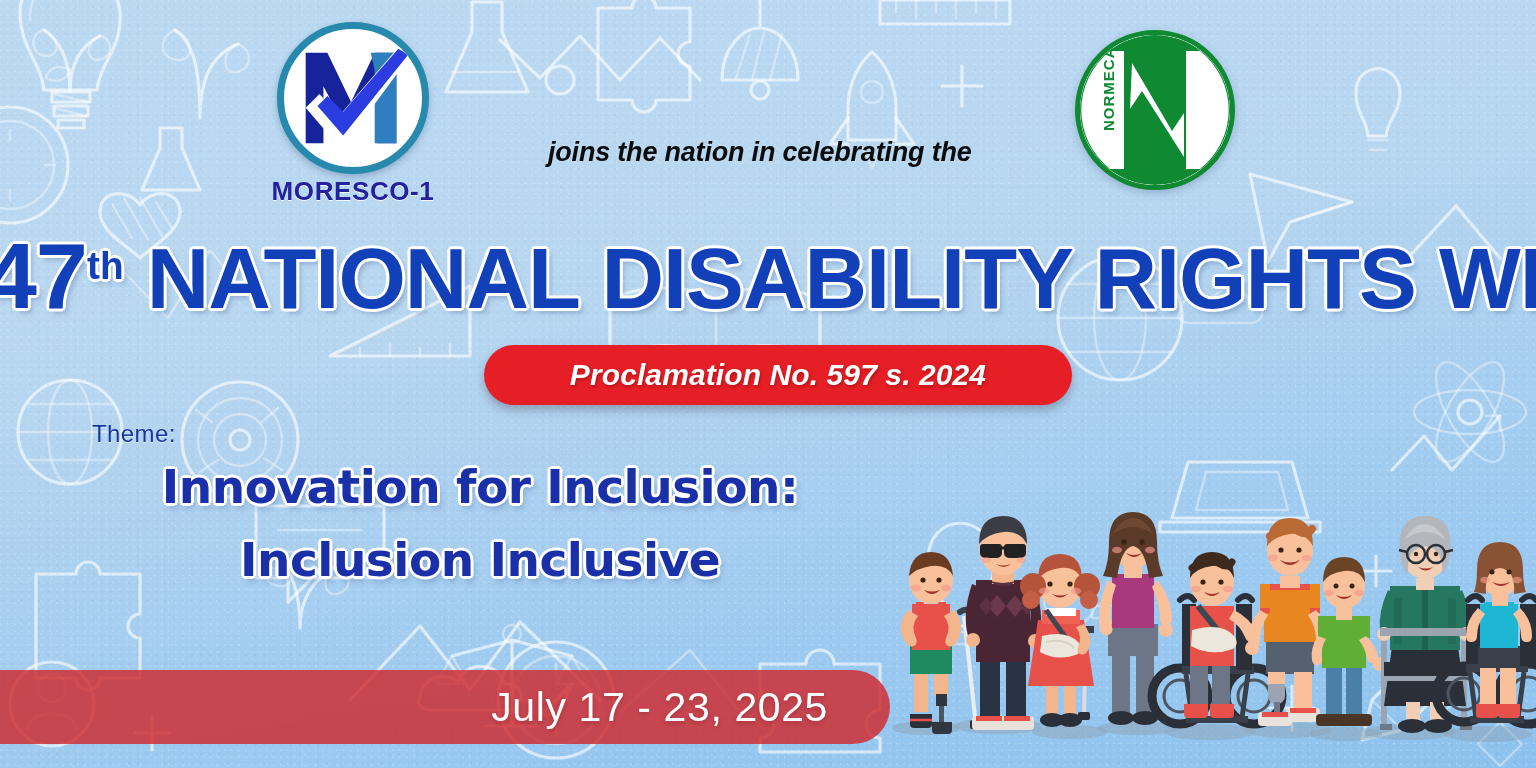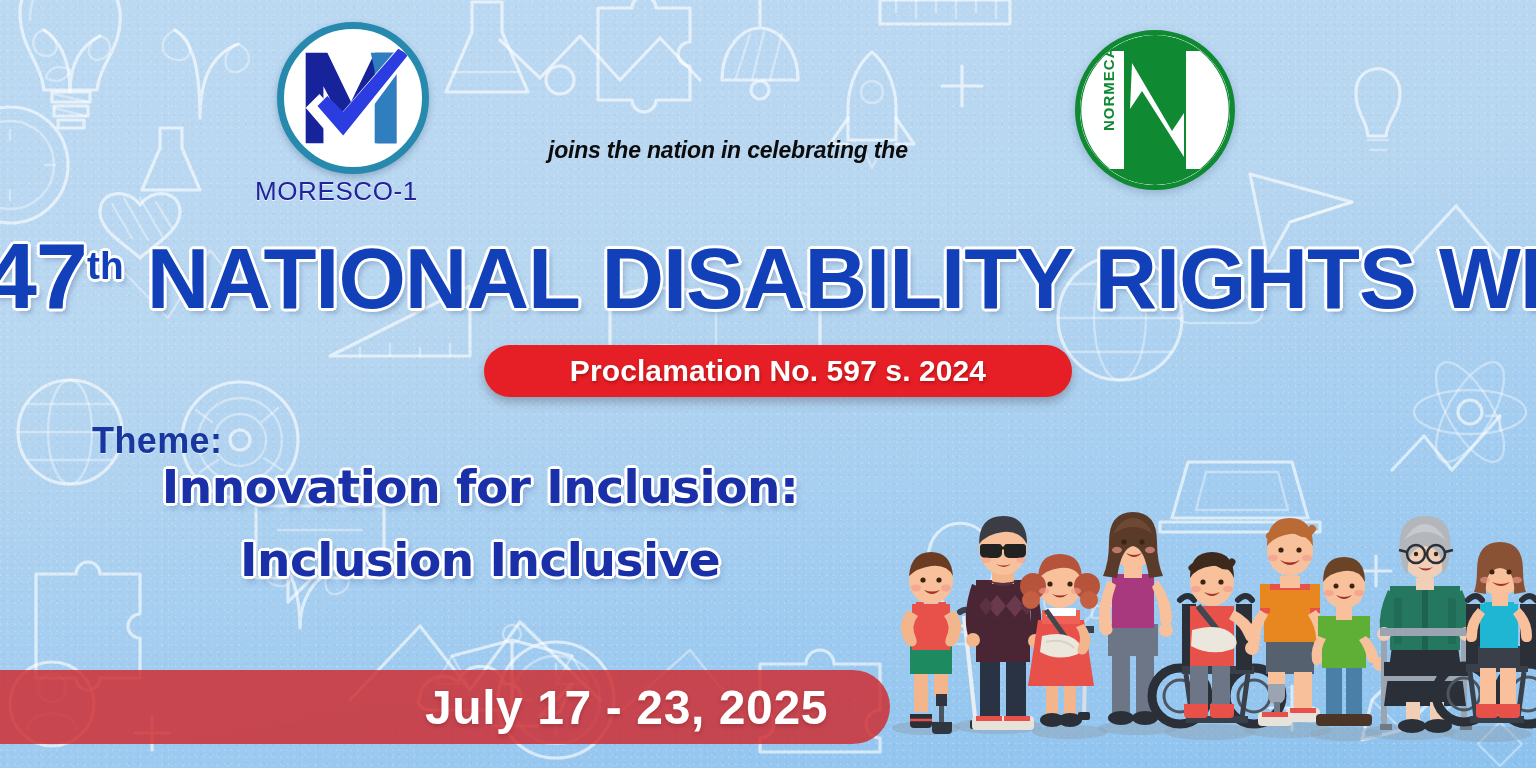--- a/index.html
+++ b/index.html
@@ -43,38 +43,38 @@
     position:absolute; left:277px; top:22px; width:152px; height:152px;
   }
   .logo-moresco .ring{
     position:absolute; inset:0; border-radius:50%;
     background:#fff; border:7px solid #2789ad;
     box-shadow:0 3px 7px rgba(20,50,90,.28);
     overflow:hidden;
   }
   .moresco-label{
     position:absolute; left:255px; top:176px; width:196px;
-    font-weight:400; font-size:26px; letter-spacing:.6px;
+    text-align:center; font-weight:700; font-size:26px; letter-spacing:.6px;
     color:#21229c;
     text-shadow:0 1px 0 rgba(255,255,255,.8);
   }
 
   .logo-normeca{
     position:absolute; left:1075px; top:30px; width:160px; height:160px;
     border-radius:50%;
     background:#fff;
     border:5px solid #0f8a33;
     box-shadow:0 3px 8px rgba(20,50,90,.22);
     overflow:hidden;
   }
 
   
   .joins{
     position:absolute; left:548px; top:137px; width:450px;
-    font-size:23px; font-weight:700; font-style:italic; color:#0c0c0c;
+    font-size:27px; font-weight:700; font-style:italic; color:#0c0c0c;
     letter-spacing:-0.2px; white-space:nowrap;
   }
 
   
   .headline{
     position:absolute; left:0; top:221px; width:1536px;
     text-align:center; white-space:nowrap;
     font-family:"Liberation Sans", sans-serif;
     font-weight:700; font-size:85px; line-height:90px;
     color:#1140b8;
@@ -90,34 +90,35 @@
   .headline .num{ font-size:92px; }
   .headline sup{
     font-size:38px; font-weight:700; vertical-align:super;
     letter-spacing:0;
     text-align:right;
   }
 
   
   .pill{
     position:absolute; left:484px; top:345px;
-    width:588px; height:52px;
+    width:588px; height:60px;
     background:#e61e25; border-radius:32px;
     display:flex; align-items:center; justify-content:center;
     box-shadow:0 5px 10px rgba(40,20,30,.28);
+    font-style:italic;
   }
   .pill span{
     color:#fff; font-weight:700; font-size:30px; letter-spacing:.1px;
     text-shadow:1px 2px 3px rgba(90,0,0,.35);
   }
 
   
   .theme-label{
     position:absolute; left:92px; top:420px;
-    font-size:36px; font-weight:700; color:#17369e;
+    font-size:24px; font-weight:400; color:#17369e;
     letter-spacing:.4px;
     text-shadow:0 1px 0 rgba(255,255,255,.55);
   }
   .theme-lines{
     position:absolute; left:60px; top:450px; width:840px;
     text-align:center;
   }
   .theme-lines div{
     font-family:"DejaVu Sans", sans-serif;
     font-weight:700; font-size:47px; line-height:73px;
@@ -138,21 +139,21 @@
   
   .banner{
     position:absolute; left:-40px; top:670px;
     width:930px; height:74px;
     background:rgba(208,40,44,.82);
     border-top-right-radius:42px; border-bottom-right-radius:42px;
     display:flex; align-items:center; justify-content:flex-end;
     padding-right:62px;
   }
   .banner span{
-    color:#fff; font-size:48px; font-weight:700; letter-spacing:.6px;
+    color:#fff; font-size:41px; font-weight:400; letter-spacing:.6px;
     text-shadow:0 2px 4px rgba(80,0,0,.25);
     margin-left:47px;
   }
 </style>
 </head>
 <body>
 
 <div id="poster">
 
   <div class="doodles">

